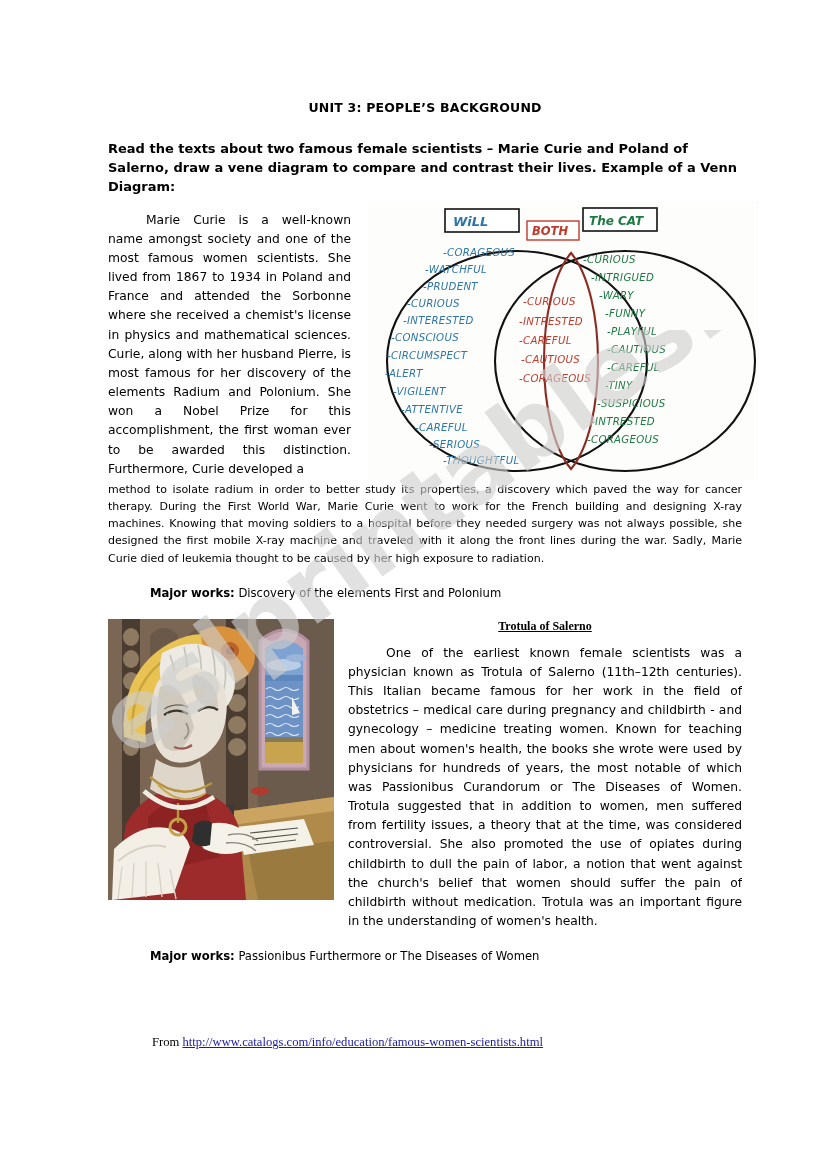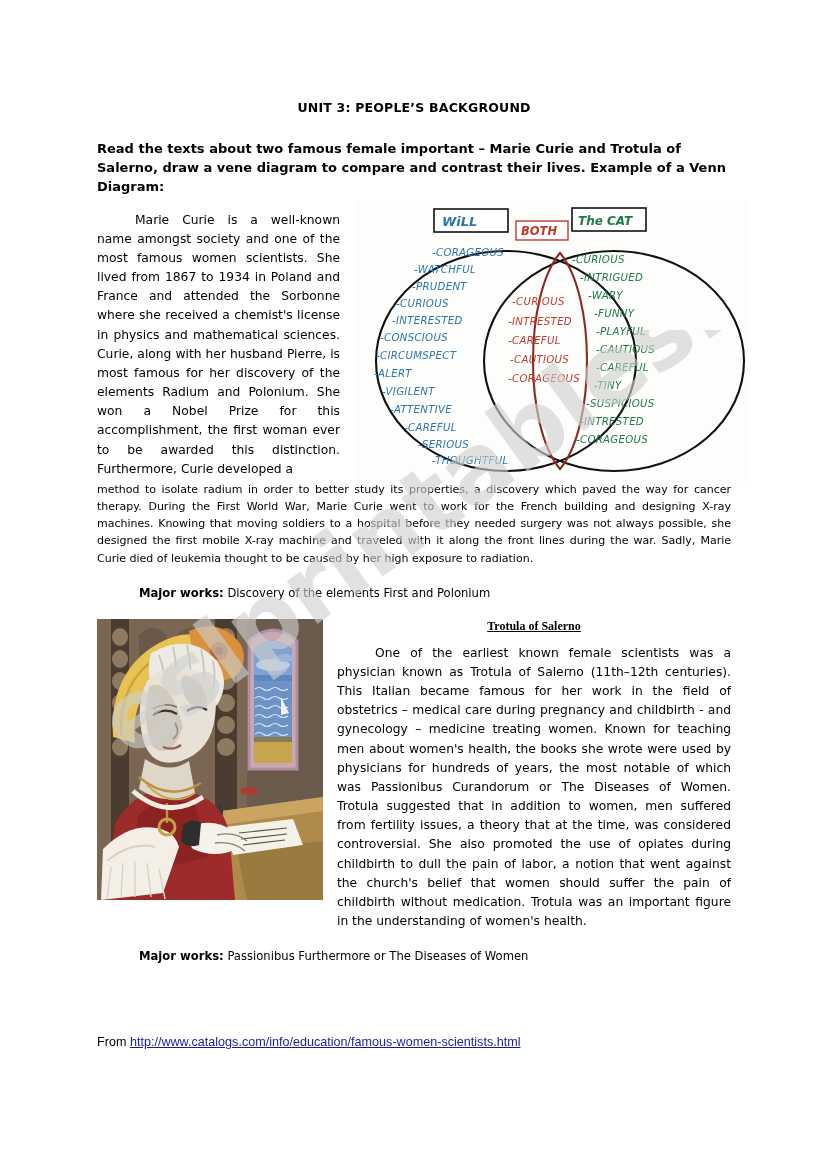--- a/index.html
+++ b/index.html
@@ -13,21 +13,21 @@
   }
   .page {
     position: relative;
     width: 821px;
     height: 1169px;
     background: #ffffff;
     overflow: hidden;
   }
   .content {
     position: absolute;
-    left: 97px;
+    left: 108px;
     top: 0;
     width: 634px;
     height: 978px;
   }
 
   
   .watermark {
     position: absolute;
     left: 110px;
     top: 330px;
@@ -160,44 +160,45 @@
 
   .major-works2 {
     clear: both;
     font-family: "DejaVu Sans", sans-serif;
     font-size: 11.6px;
     padding-left: 42px;
     padding-top: 18px;
   }
 
   .source-line {
-    font-family: Liberation Sans, sans-serif;
+    font-family: Liberation Serif, serif;
     font-size: 12.6px;
     padding-top: 72px;
+    margin-left: 44px;
   }
   .source-link {
     color: #1b1ba0;
     text-decoration: underline;
   }
 </style>
 </head>
 <body>
 
 <div class="page">
 
   <div class="watermark">
     <svg viewBox="0 0 620 520" preserveAspectRatio="none">
       <text class="wm-text" x="20" y="430" transform="rotate(-36 20 430)">eslprintables.com</text>
     </svg>
   </div>
 
   <div class="content">
 
     <div class="unit-title">UNIT 3: PEOPLE’S BACKGROUND</div>
-    <div class="instructions">Read the texts about two famous female important – Marie Curie and Trotula of Salerno, draw a vene diagram to compare and contrast their lives. Example of a Venn Diagram:</div>
+    <div class="instructions">Read the texts about two famous female scientists – Marie Curie and Poland of Salerno, draw a vene diagram to compare and contrast their lives. Example of a Venn Diagram:</div>
 
     <div class="topwrap">
 
       <div class="curie-col">
         <div class="body-text indent">Marie Curie is a well-known name amongst society and one of the most famous women scientists. She lived from 1867 to 1934 in Poland and France and attended the Sorbonne where she received a chemist's license in physics and mathematical sciences. Curie, along with her husband Pierre, is most famous for her discovery of the elements Radium and Polonium. She won a Nobel Prize for this accomplishment, the first woman ever to be awarded this distinction. Furthermore, Curie developed a</div>
       </div>
 
       <div class="venn-holder">
         <svg viewBox="0 0 392 280" width="392" height="280">
           <rect x="0" y="0" width="392" height="280" fill="#fdfdfb"></rect>

